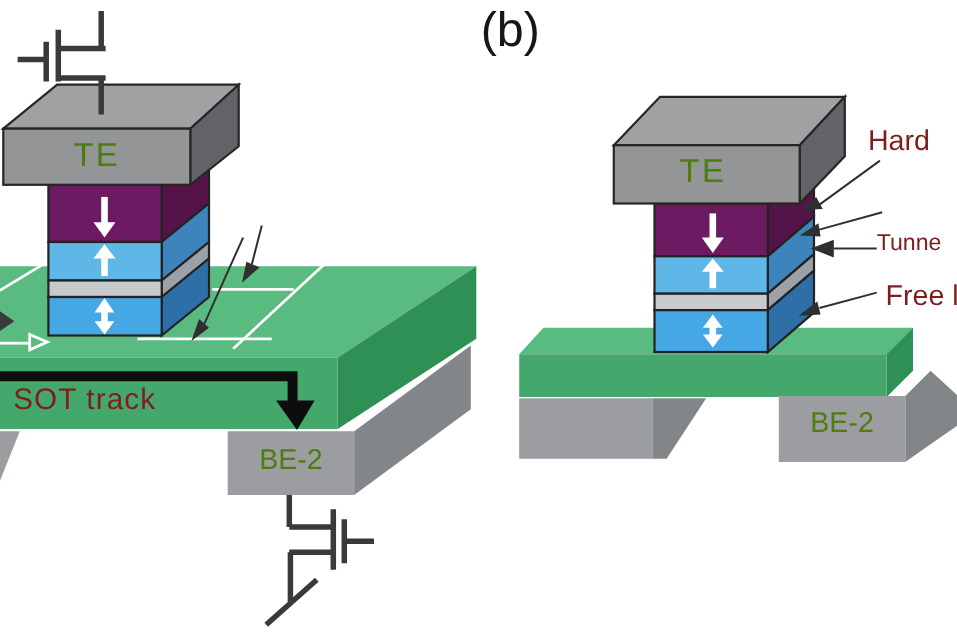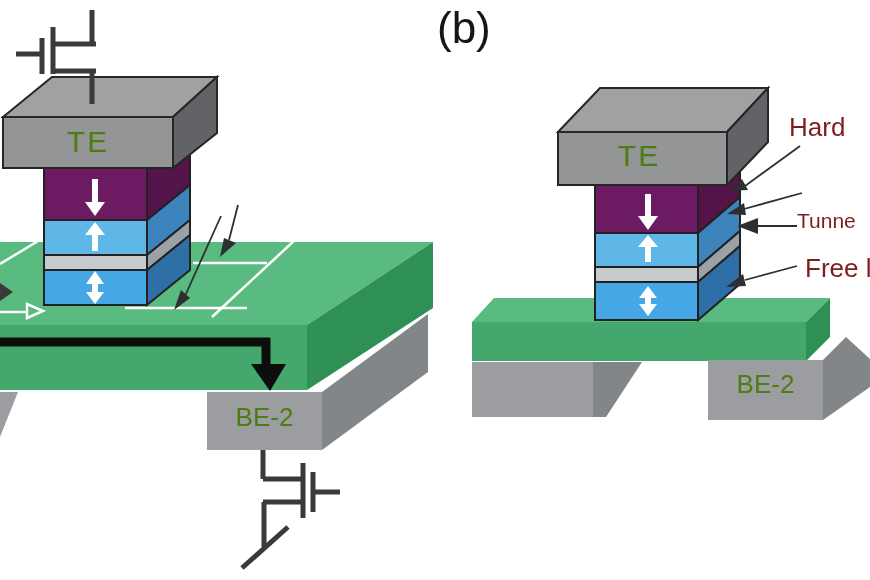--- a/index.html
+++ b/index.html
@@ -132,20 +132,21 @@
         <polygon points="727,214 746,215 744,203" stroke="none"></polygon>
         <line x1="797" y1="226" x2="758" y2="226"></line>
         <polygon points="737,226 758,218 758,234" stroke="none"></polygon>
         <line x1="797" y1="266" x2="745" y2="280"></line>
         <polygon points="726,287 746,286 743,274" stroke="none"></polygon>
       </g>
     </g>
   </svg>
 
   <div class="lbl white center" style="left:30px;top:127px;width:116px;font-size:30px;letter-spacing:2px;">TE</div>
+  <div class="lbl" style="left:12px;top:350px;font-size:27px;letter-spacing:1px;">SOT track</div>
   <div class="lbl white center" style="left:207px;top:404px;width:115px;font-size:26px;">BE-2</div>
 
   <div class="lbl" style="left:437px;top:6px;font-size:44px;color:#161616;">(b)</div>
   <div class="lbl white center" style="left:580px;top:141px;width:118px;font-size:30px;letter-spacing:2px;">TE</div>
   <div class="lbl white center" style="left:708px;top:371px;width:115px;font-size:26px;">BE-2</div>
 
   <div class="lbl" style="left:789px;top:114px;font-size:26px;">Hard</div>
   <div class="lbl" style="left:797px;top:210px;font-size:21px;">Tunne</div>
   <div class="lbl" style="left:789px;top:255px;font-size:26px;margin-left:16px;">Free l</div>
 

